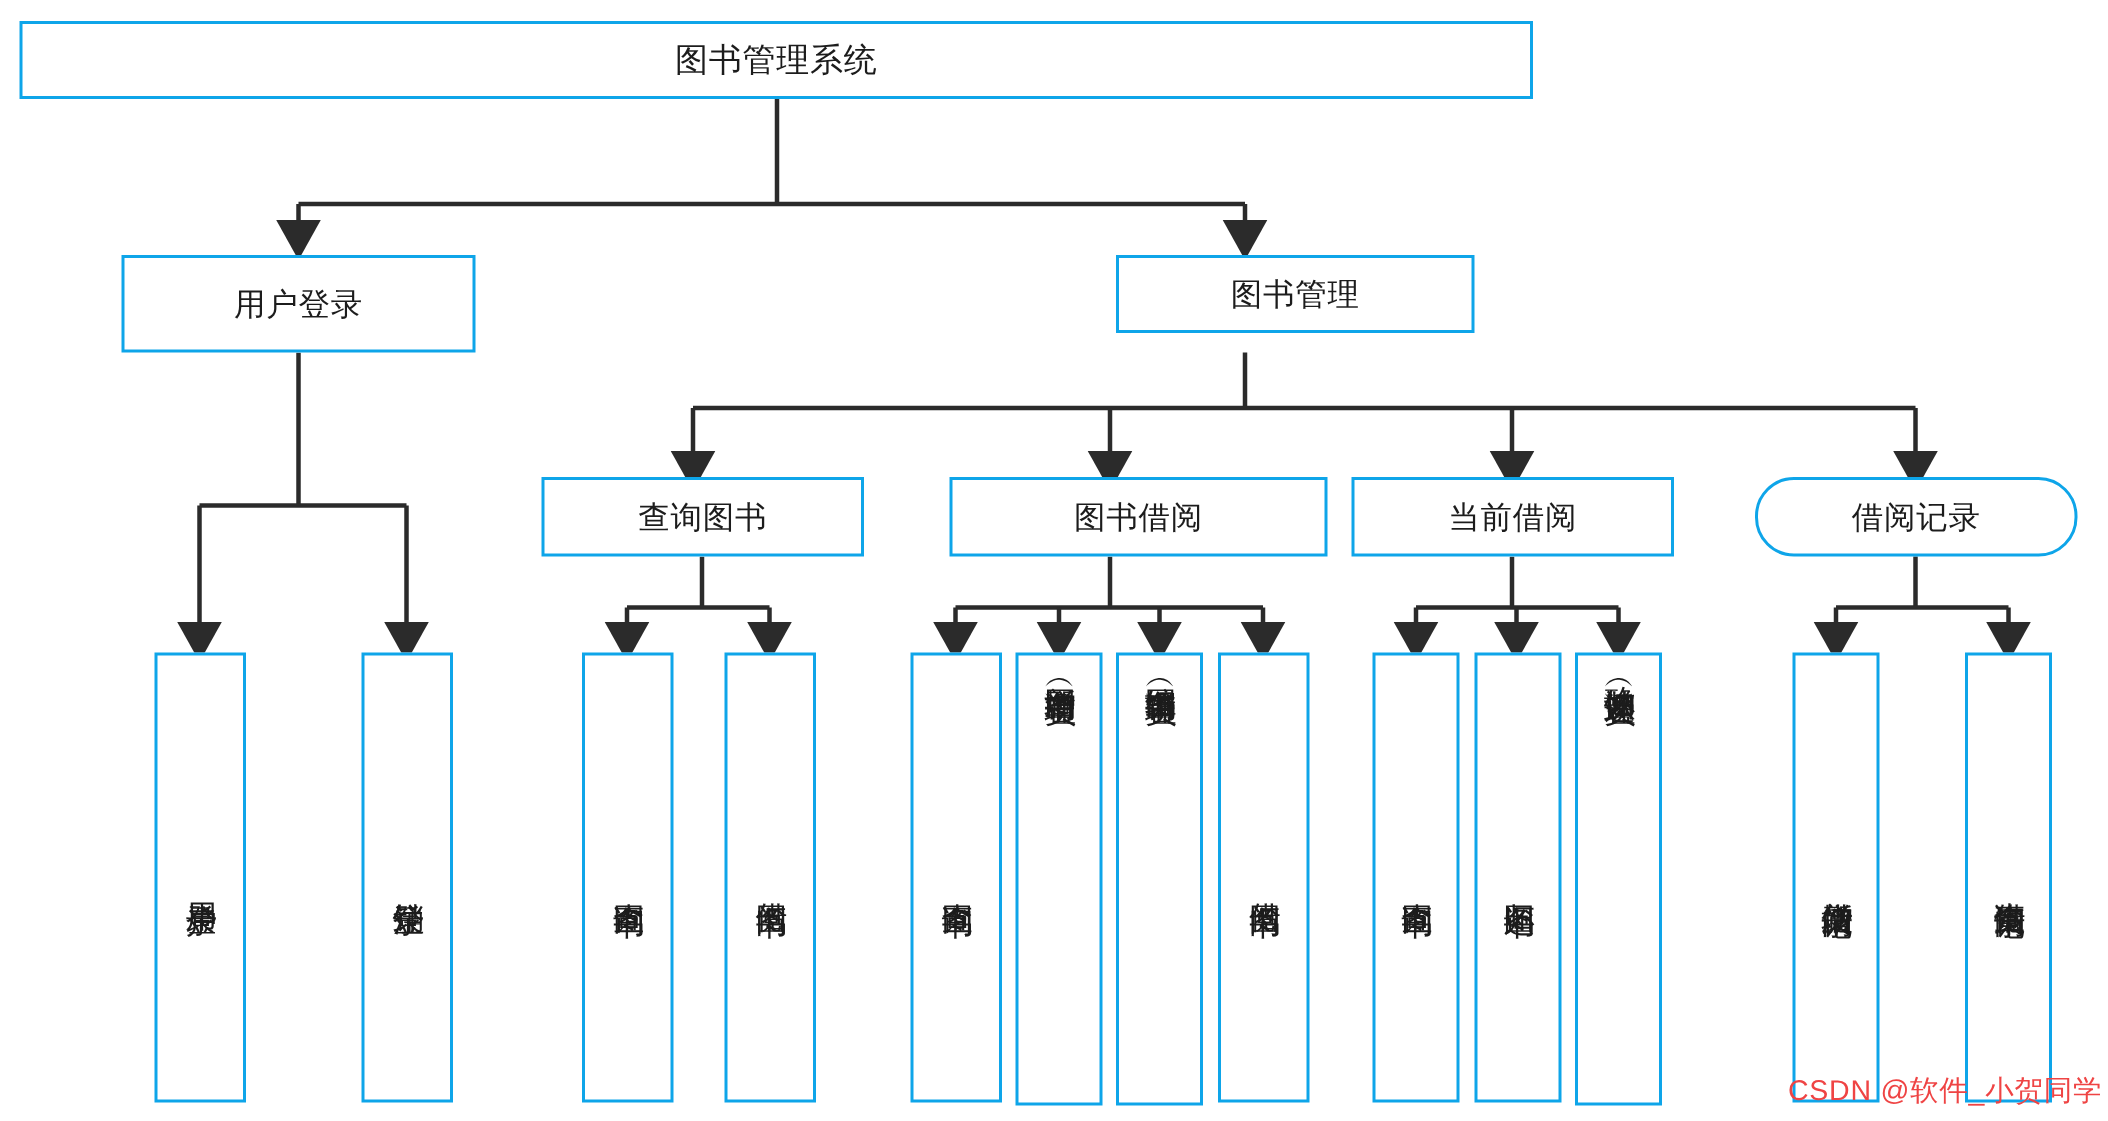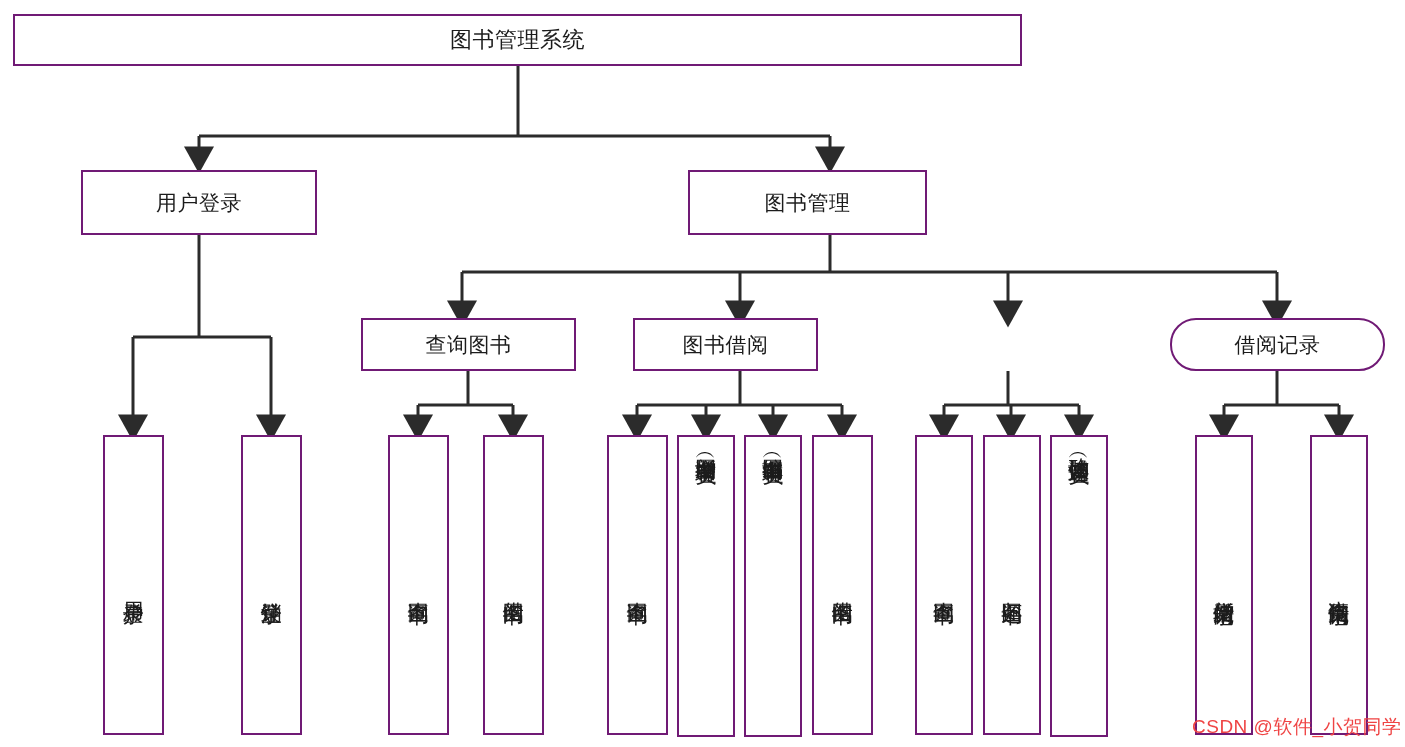--- a/index.html
+++ b/index.html
@@ -22,21 +22,21 @@
     left: 0;
     top: 0;
     width: 1405px;
     height: 747px;
     pointer-events: none;
   }
   .node {
     position: absolute;
     box-sizing: border-box;
     background: #ffffff;
-    border: 2px solid #701a75;
+    border: 2px solid #0ea5e9;
     display: flex;
     align-items: center;
     justify-content: center;
     color: #1c1c1c;
   }
   .node-h {
     font-size: 21px;
     letter-spacing: 0.5px;
     white-space: nowrap;
   }
@@ -126,29 +126,32 @@
     </g>
   </svg>
 
   <div class="node node-h node-root" style="left:13px; top:14px; width:1009px; height:52px;">
     <span>图书管理系统</span>
   </div>
 
   <div class="node node-h" style="left:81px; top:170px; width:236px; height:65px;">
     <span>用户登录</span>
   </div>
-  <div class="node node-h" style="left:688px; top:170px; width:239px; height:65px;">
+  <div class="node node-h" style="left:744px; top:170px; width:239px; height:52px;">
     <span>图书管理</span>
   </div>
 
   <div class="node node-h" style="left:361px; top:318px; width:215px; height:53px;">
     <span>查询图书</span>
   </div>
-  <div class="node node-h" style="left:633px; top:318px; width:185px; height:53px;">
+  <div class="node node-h" style="left:633px; top:318px; width:252px; height:53px;">
     <span>图书借阅</span>
+  </div>
+  <div class="node node-h" style="left:901px; top:318px; width:215px; height:53px;">
+    <span>当前借阅</span>
   </div>
   <div class="node node-h" style="left:1170px; top:318px; width:215px; height:53px;border-radius:26px;">
     <span>借阅记录</span>
   </div>
 
   <div class="node node-v" style="left:103px; top:435px; width:61px; height:300px;">
     <span class="vtext centered">用户登录</span>
   </div>
   <div class="node node-v" style="left:241px; top:435px; width:61px; height:300px;">
     <span class="vtext centered">注销登录</span>

